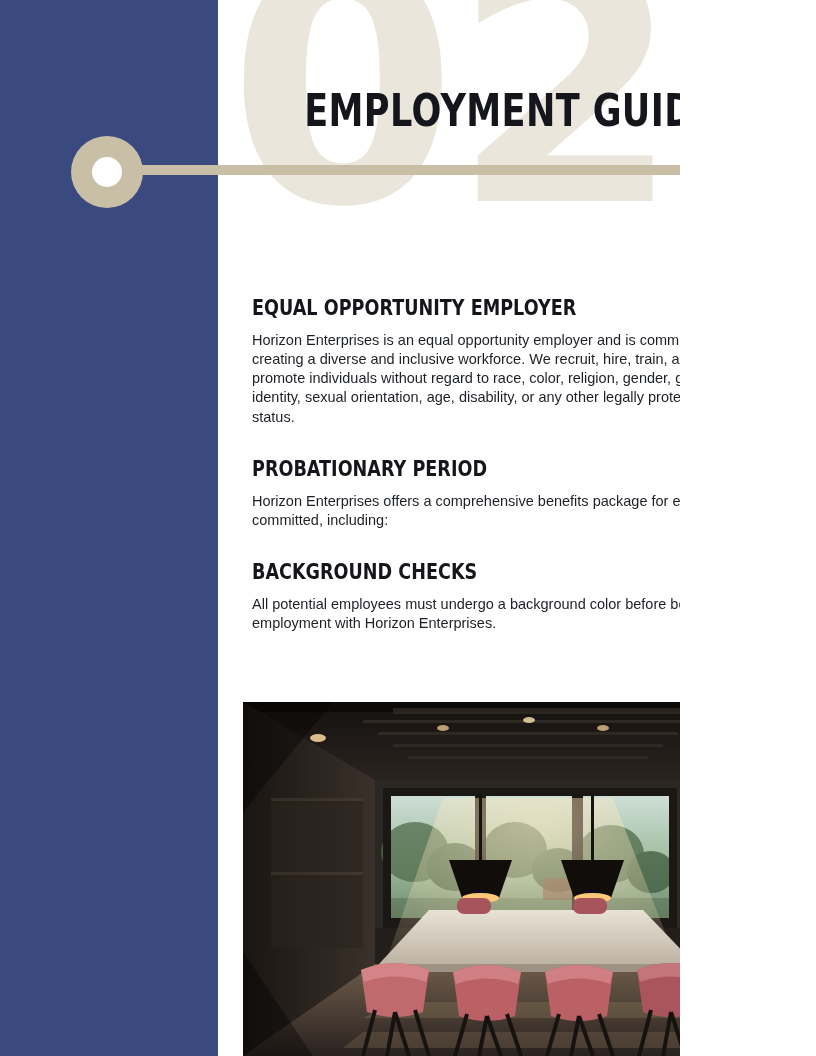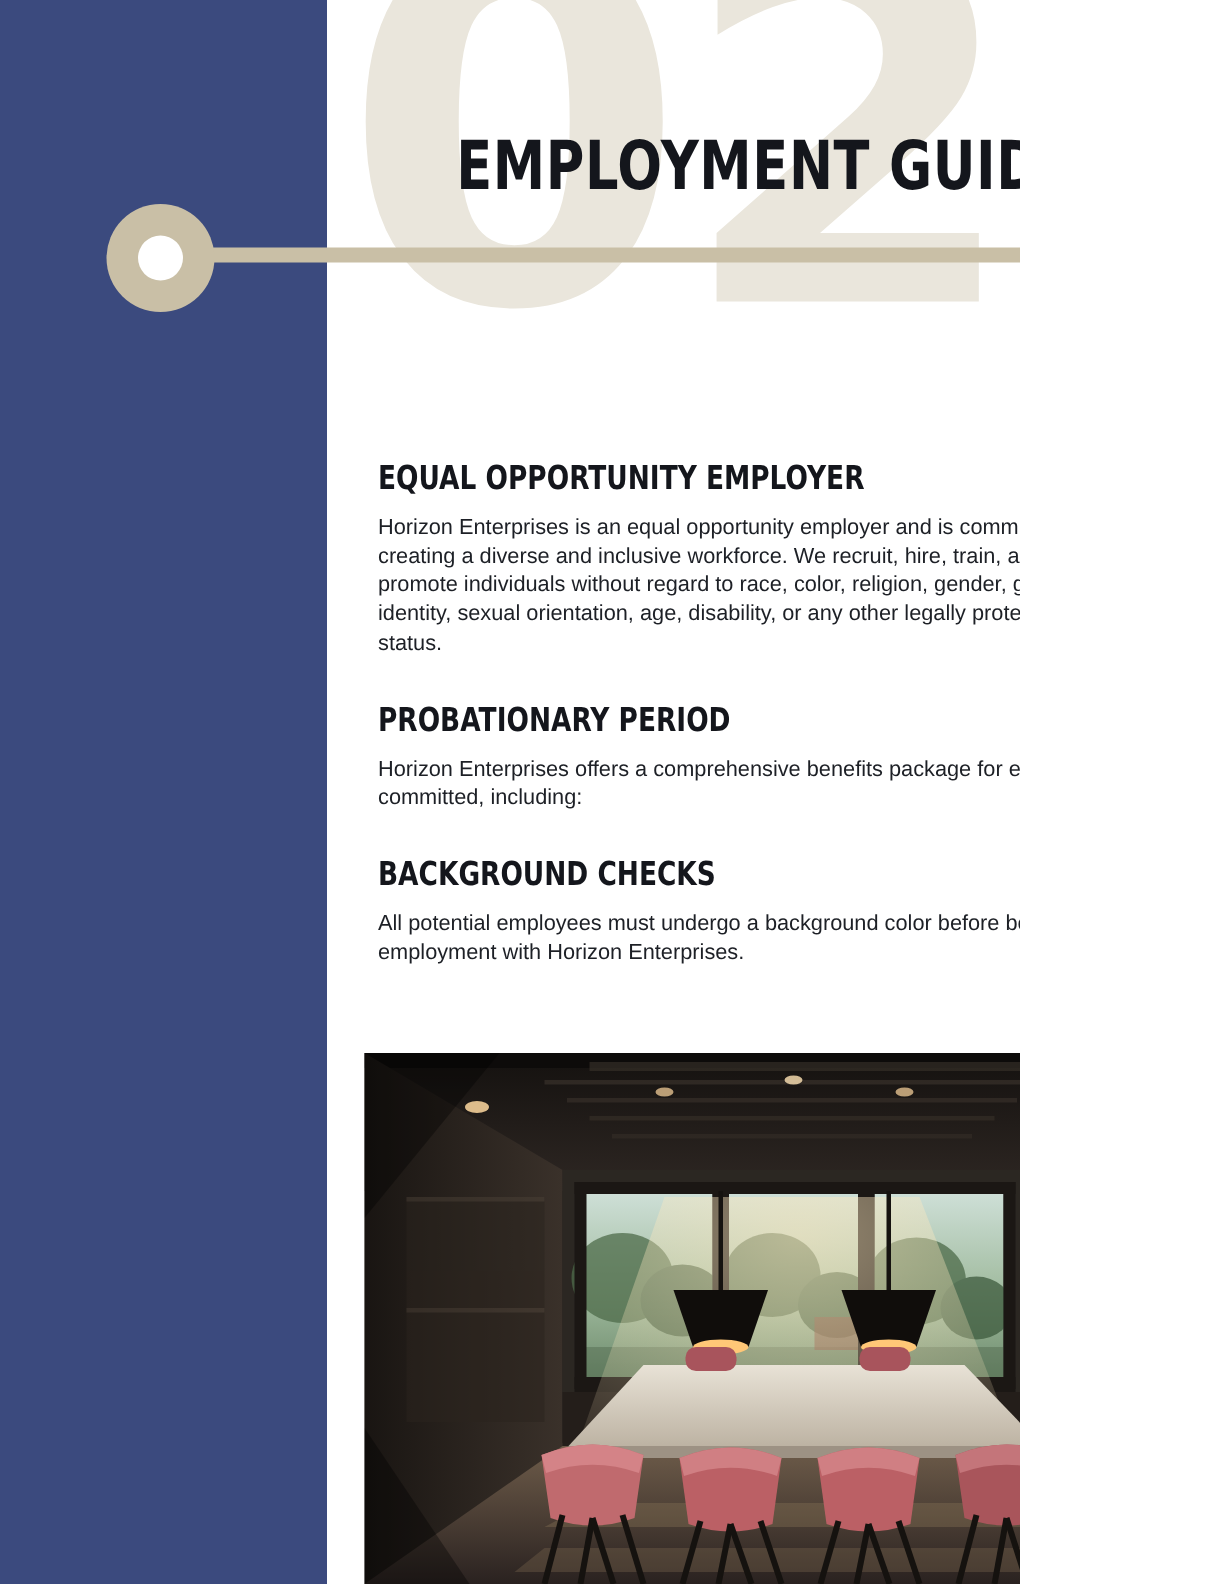--- a/index.html
+++ b/index.html
@@ -92,21 +92,21 @@
     width: 30px;
     height: 30px;
     border-radius: 50%;
     background: #ffffff;
   }
 
   
   .content {
     position: absolute;
     left: 252px;
-    top: 308px;
+    top: 296px;
     width: 490px;
   }
 
   .section {
     margin-bottom: 30px;
   }
   .section:last-child { margin-bottom: 0; }
 
   .heading {
     font-family: "DejaVu Sans", sans-serif;

